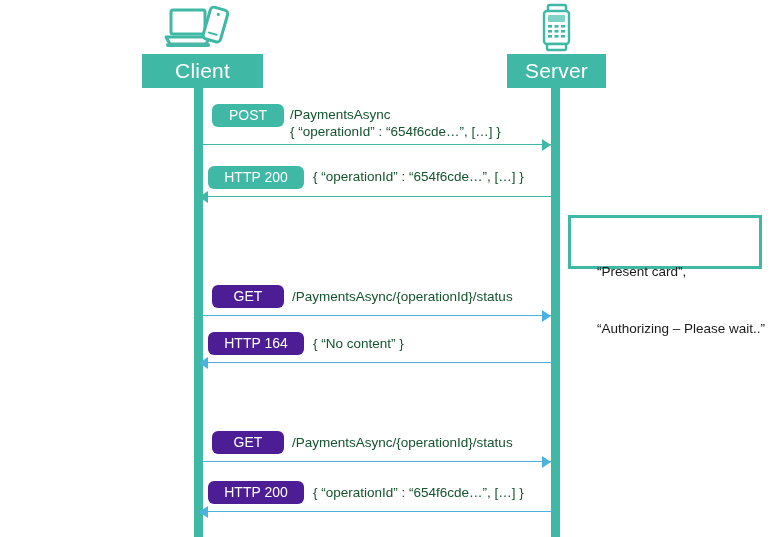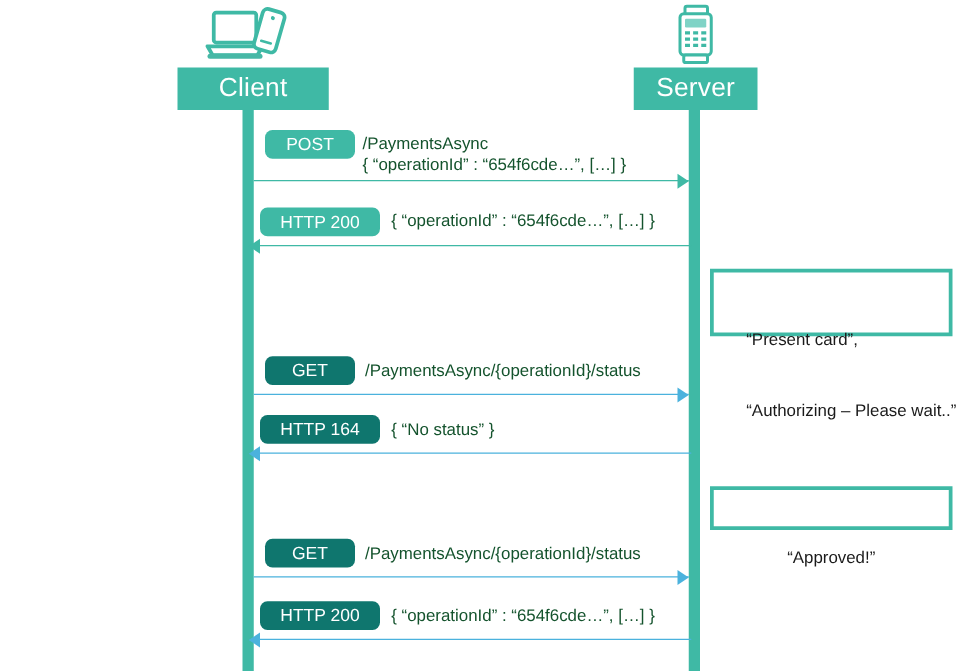--- a/index.html
+++ b/index.html
@@ -66,21 +66,21 @@
   .badge {
     position: absolute;
     height: 23px;
     border-radius: 6px;
     color: #ffffff;
     font-size: 14px;
     line-height: 23px;
     text-align: center;
   }
   .badge.teal { background: #3fb9a5; }
-  .badge.blue { background: #0f766e; }
+  .badge.blue { background: #4c1d95; }
 
   
   .msg-text {
     position: absolute;
     color: #14532d;
     font-size: 13.5px;
     line-height: 17px;
     white-space: pre;
   }
 
@@ -174,28 +174,25 @@
 
   <div>
     <div class="badge blue" style="left:212px; top:285px; width:72px;">GET</div>
     <div class="msg-text" style="left:292px; top:288px;">/PaymentsAsync/{operationId}/status</div>
     <div class="msg-line blue" style="left:203px; top:315px; width:348px;"></div>
     <div class="arrow-head right blue" style="left:542px; top:310px;"></div>
   </div>
 
   <div>
     <div class="badge blue" style="left:208px; top:332px; width:96px;">HTTP 164</div>
-    <div class="msg-text" style="left:313px; top:335px;">{ “No status” }</div>
+    <div class="msg-text" style="left:313px; top:335px;">{ “No content” }</div>
     <div class="msg-line blue" style="left:203px; top:362px; width:350px;"></div>
     <div class="arrow-head left blue" style="left:199px; top:357px;"></div>
   </div>
 
-  <div class="note centered" style="left:568px; top:389px; width:194px; height:35px;">
-    <div>“Approved!”</div>
-  </div>
 
   <div>
     <div class="badge blue" style="left:212px; top:431px; width:72px;">GET</div>
     <div class="msg-text" style="left:292px; top:434px;">/PaymentsAsync/{operationId}/status</div>
     <div class="msg-line blue" style="left:203px; top:461px; width:348px;"></div>
     <div class="arrow-head right blue" style="left:542px; top:456px;"></div>
   </div>
 
   <div>
     <div class="badge blue" style="left:208px; top:481px; width:96px;">HTTP 200</div>

